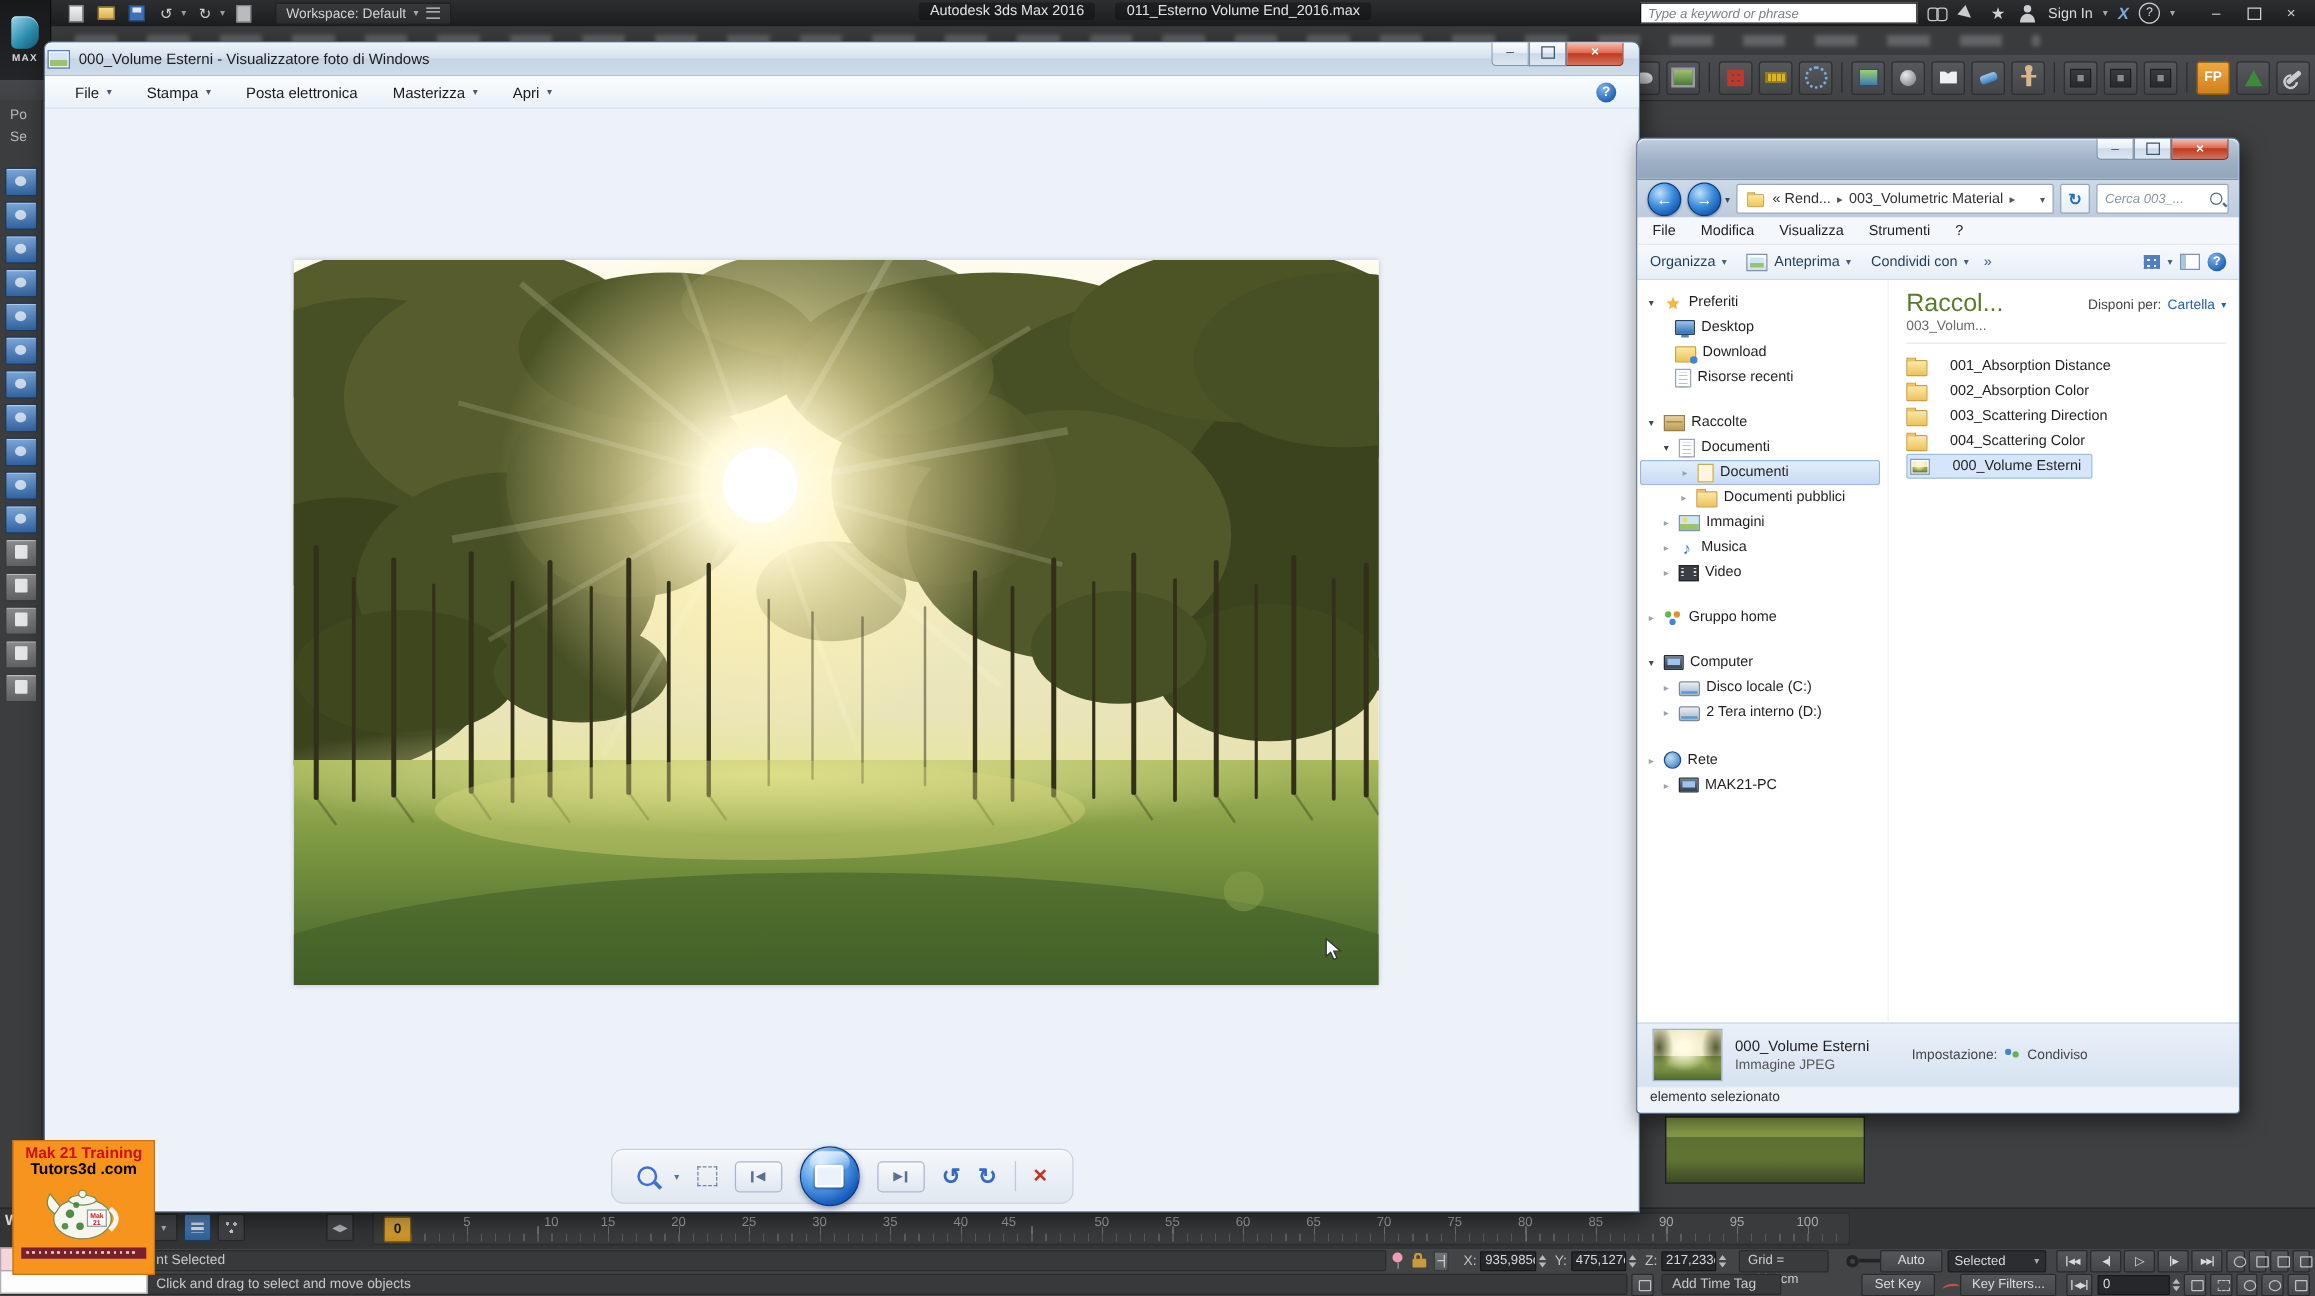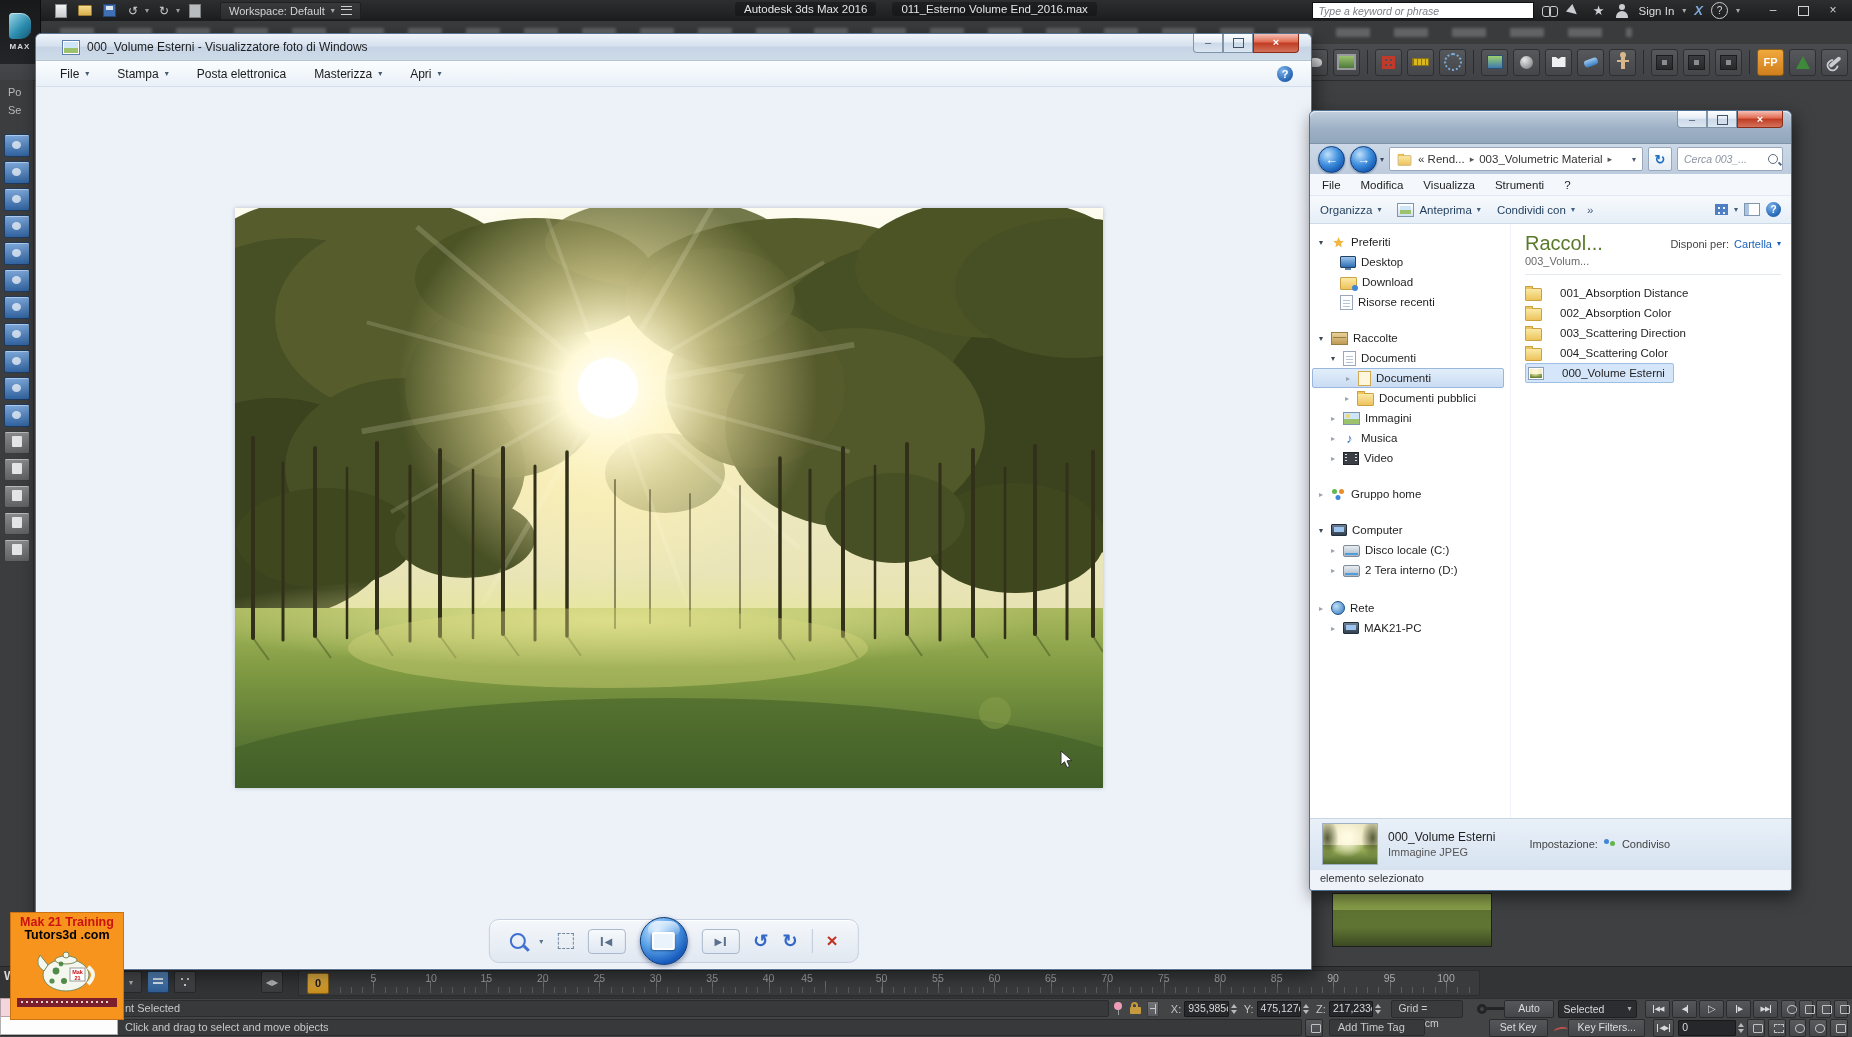--- a/index.html
+++ b/index.html
@@ -91,21 +91,21 @@
     border:1px solid #1d3a5f;box-shadow:inset 0 1px rgba(255,255,255,.4);position:relative;}
   .rail-ic::after{content:"";position:absolute;left:7px;top:6px;width:9px;height:8px;border-radius:50%;background:rgba(255,255,255,.68);}
   .rail-ic.gray{background:linear-gradient(#8a8b8d,#5f6062);border-color:#3a3b3d;}
   .rail-ic.gray::after{border-radius:1px;background:#e4e5e7;width:10px;height:11px;top:4px;}
 
   
   .viewer{position:absolute;left:35px;top:33px;width:1275px;height:935px;background:#edf1f8;
     border:1px solid #58738f;border-radius:6px 6px 0 0;z-index:5;
     box-shadow:0 0 0 1px rgba(255,255,255,.28) inset, 3px 6px 18px rgba(0,0,0,.5);}
   .v-titlebar{height:26px;background:linear-gradient(#eef4fa,#d6e1ee 46%,#c6d4e5 52%,#cedbe9);
-    border-radius:6px 6px 0 0;border-bottom:1px solid #b4c2d4;display:flex;align-items:center;padding:0 26px;position:relative;}
+    border-radius:6px 6px 0 0;border-bottom:1px solid #b4c2d4;display:flex;align-items:center;padding:0 2px;position:relative;}
   .v-title{font-size:12px;color:#1c1c1c;margin-left:7px;}
   .ic-viewer-logo{width:16px;height:13px;border:1px solid #5f7fae;
     background:linear-gradient(#cfe6f8 0 55%,#9cc26e 55%);box-shadow:0 0 0 1px #fff inset;}
   .capgroup{position:absolute;top:0;right:12px;display:flex;}
   .capbtn{width:30px;height:19px;border:1px solid #8094aa;border-top:none;box-sizing:border-box;
     background:linear-gradient(#fdfeff,#e6edf5 45%,#ccd9e8 50%,#dce6f1);color:#41536b;font-size:11px;line-height:17px;text-align:center;}
   .capbtn.first{border-radius:0 0 0 4px;}
   .capbtn.close{width:46px;background:linear-gradient(#f5c0b4,#e06a50 45%,#c03a22 50%,#d4735c);
     border-color:#8a2c1a;color:#fff;border-radius:0 0 4px 0;font-weight:bold;}
   .v-menubar{height:25px;background:linear-gradient(#fbfdfe,#e9f0f8);border-bottom:1px solid #d5dfeb;
@@ -864,21 +864,21 @@
         </div>
       <div class="tkbtn" style="margin-left:60px;">
           <span>◀▶</span>
         </div>
     </div>
     <div class="ruler" id="ruler">
       <div class="ticks-major"></div>
       <div class="ticks-minor"></div>
       <div class="marker0">0</div>
     <span class="tick-label" style="left: 74.45px;">5</span>
-        <span class="tick-label" style="left: 132px;">10</span>
+        <span class="tick-label" style="left: 142px;">10</span>
         <span class="tick-label" style="left: 187.35px;">15</span>
         <span class="tick-label" style="left: 243.8px;">20</span>
         <span class="tick-label" style="left: 300.25px;">25</span>
         <span class="tick-label" style="left: 356.7px;">30</span>
         <span class="tick-label" style="left: 413.15px;">35</span>
         <span class="tick-label" style="left: 469.6px;">40</span>
         <span class="tick-label" style="left: 508px;">45</span>
         <span class="tick-label" style="left: 582.5px;">50</span>
         <span class="tick-label" style="left: 638.95px;">55</span>
         <span class="tick-label" style="left: 695.4px;">60</span>

